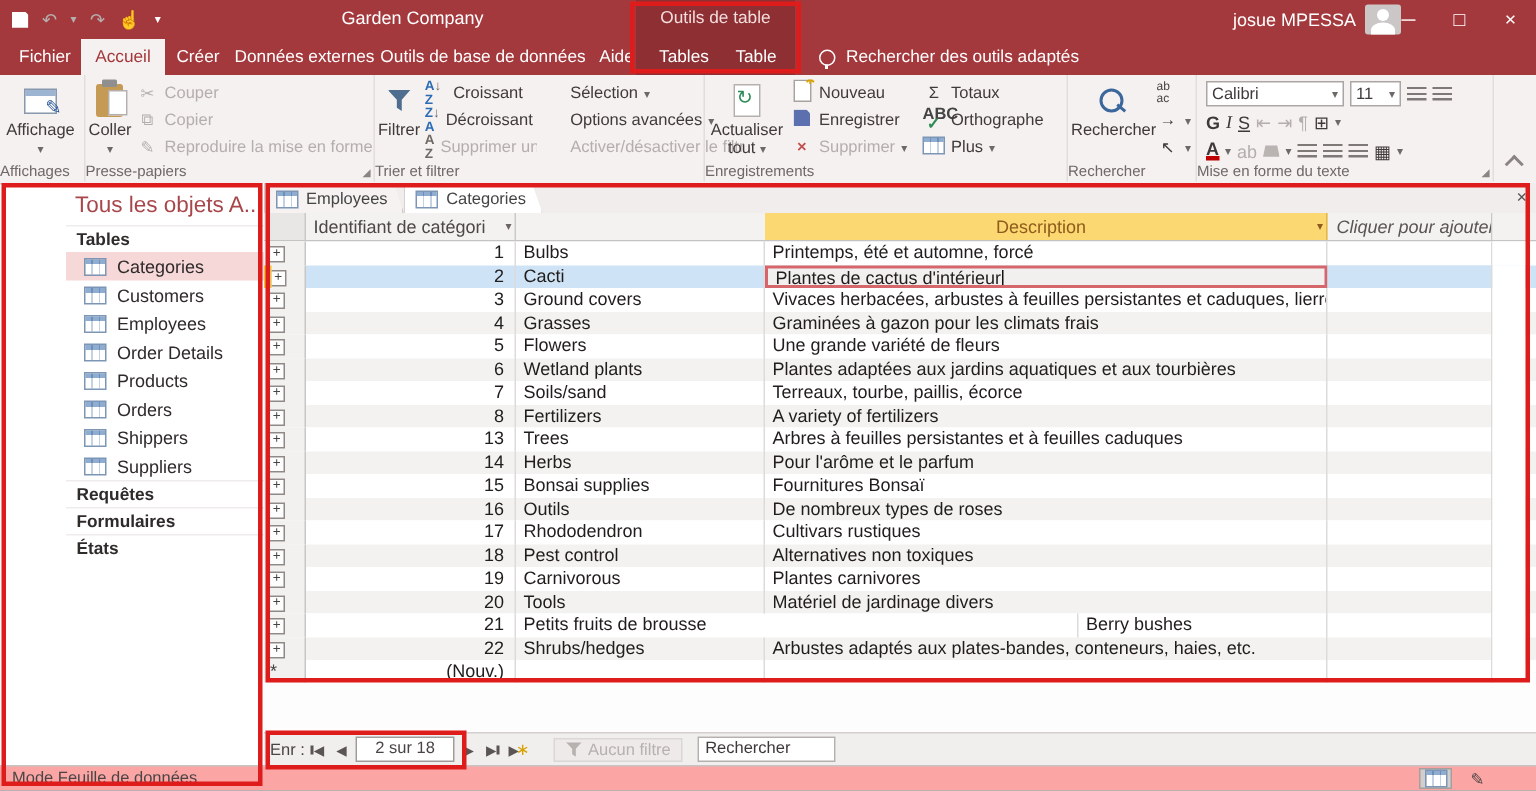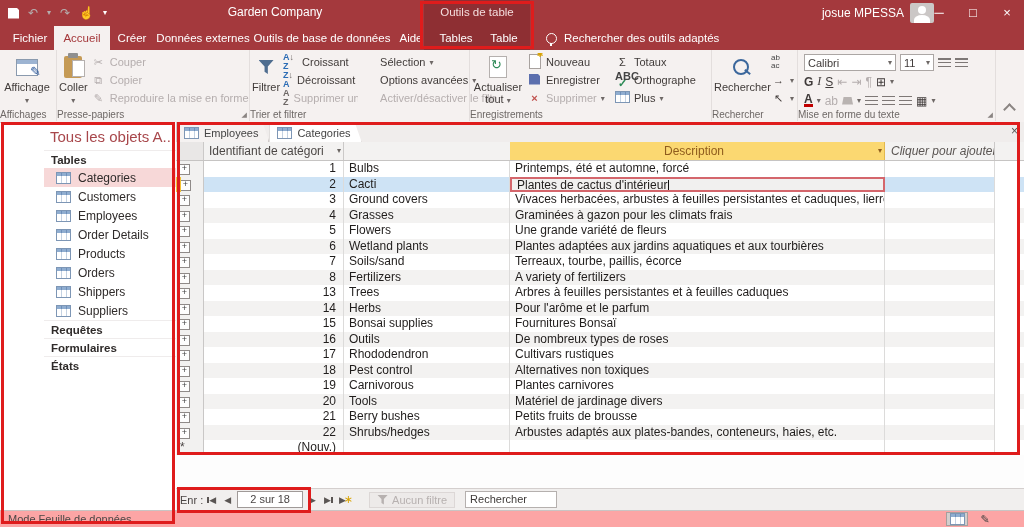--- a/index.html
+++ b/index.html
@@ -639,22 +639,22 @@
     <div class="c nm-c">Tools</div>
     <div class="c ds-c">Matériel de jardinage divers</div>
     <div class="c ad-c"></div>
     <div class="c fl-c"></div>
   </div>
           <div class="row">
     <div class="c sel-c">
               <span class="plus">+</span>
             </div>
     <div class="c id-c">21</div>
+    <div class="c ds-c">Petits fruits de brousse</div>
     <div class="c nm-c">Berry bushes</div>
-    <div class="c ds-c">Petits fruits de brousse</div>
     <div class="c ad-c"></div>
     <div class="c fl-c"></div>
   </div>
           <div class="row">
     <div class="c sel-c">
               <span class="plus">+</span>
             </div>
     <div class="c id-c">22</div>
     <div class="c nm-c">Shrubs/hedges</div>
     <div class="c ds-c">Arbustes adaptés aux plates-bandes, conteneurs, haies, etc.</div>

